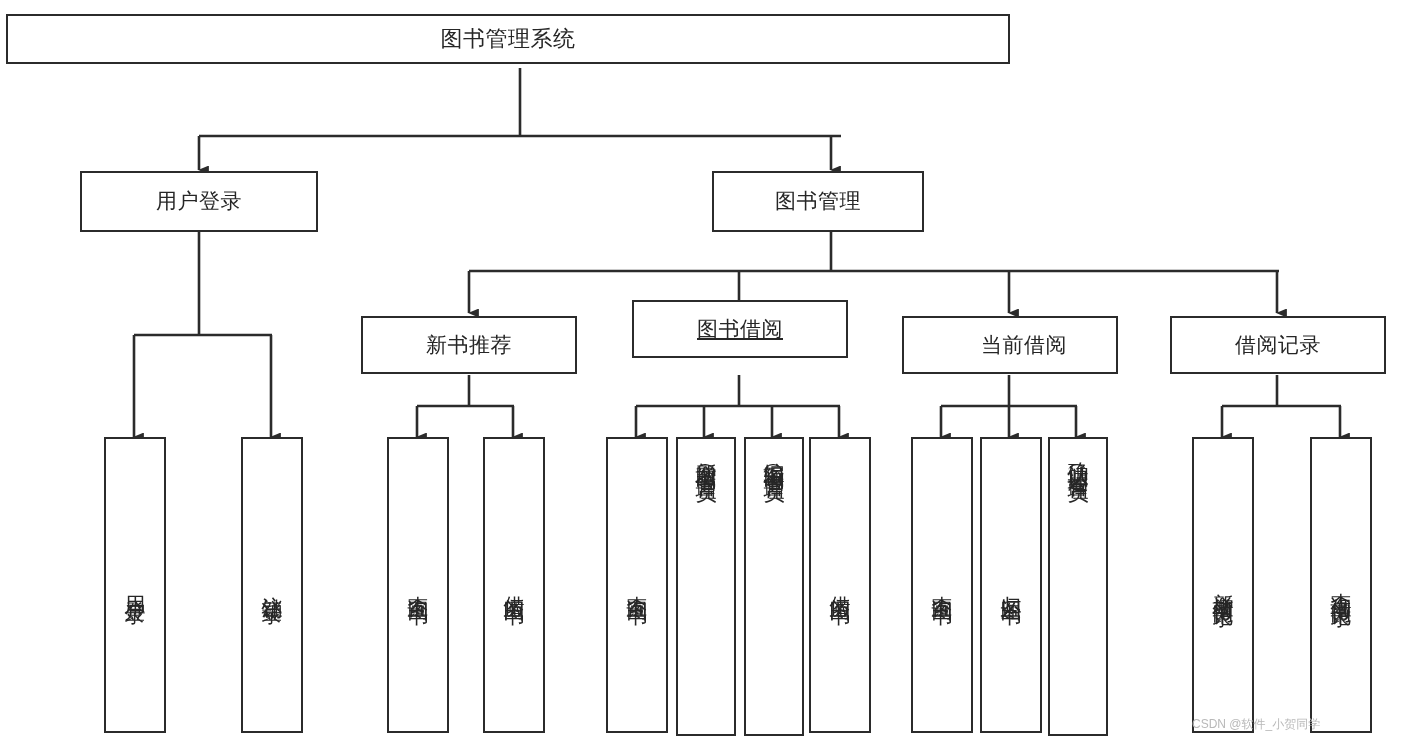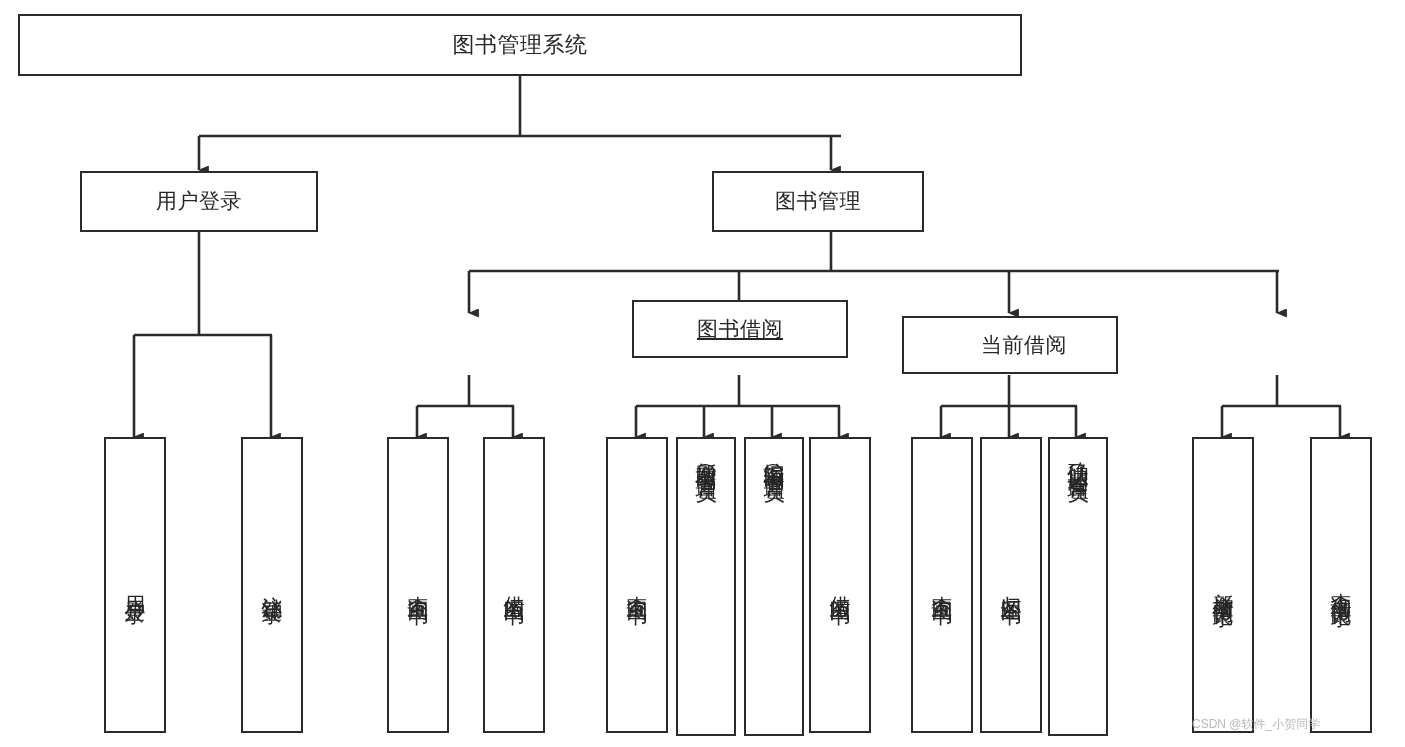--- a/index.html
+++ b/index.html
@@ -125,41 +125,47 @@
       <path d="M 1009 406 L 1009 437" marker-end="url(#arrow)"></path>
       <path d="M 1076 406 L 1076 437" marker-end="url(#arrow)"></path>
 
       <path d="M 1277 375 L 1277 406"></path>
       <path d="M 1222 406 L 1341 406"></path>
       <path d="M 1222 406 L 1222 437" marker-end="url(#arrow)"></path>
       <path d="M 1340 406 L 1340 437" marker-end="url(#arrow)"></path>
     </g>
   </svg>
 
-  <div class="node h-node root" style="left:18px; top:14px; width:1004px; height:62px;">
+  <div class="node h-node root" style="left:6px; top:14px; width:1004px; height:50px;">
     <span class="node-label">图书管理系统</span>
   </div>
 
   <div class="node h-node" style="left:80px; top:171px; width:238px; height:61px;">
     <span class="node-label">用户登录</span>
   </div>
 
   <div class="node h-node" style="left:712px; top:171px; width:212px; height:61px;">
     <span class="node-label">图书管理</span>
   </div>
 
+  <div class="node h-node" style="left:361px; top:316px; width:216px; height:58px;">
+    <span class="node-label">新书推荐</span>
+  </div>
 
   <div class="node h-node" style="left:632px; top:300px; width:216px; height:58px;text-decoration:underline;">
     <span class="node-label">图书借阅</span>
   </div>
 
   <div class="node h-node" style="left:902px; top:316px; width:216px; height:58px;padding-left:28px;">
     <span class="node-label">当前借阅</span>
   </div>
 
+  <div class="node h-node" style="left:1170px; top:316px; width:216px; height:58px;">
+    <span class="node-label">借阅记录</span>
+  </div>
 
   <div class="node v-node" style="left:104px; top:437px; width:62px; height:296px;">
     <span class="node-label">用户登录</span>
   </div>
 
   <div class="node v-node" style="left:241px; top:437px; width:62px; height:296px;">
     <span class="node-label">注销登录</span>
   </div>
 
   <div class="node v-node" style="left:387px; top:437px; width:62px; height:296px;">

